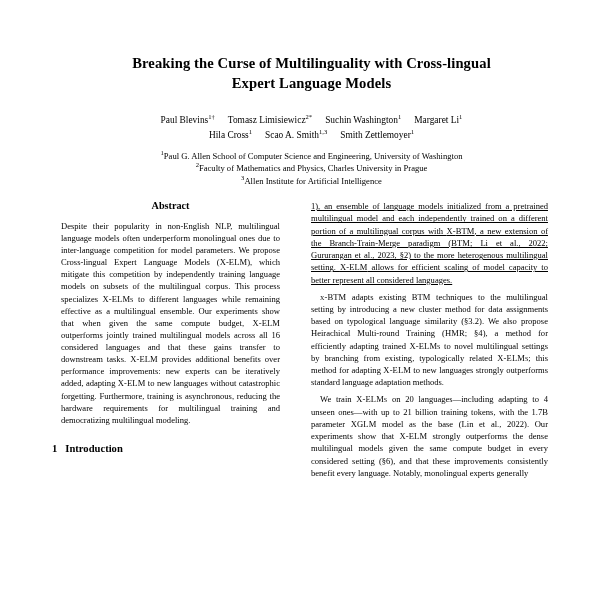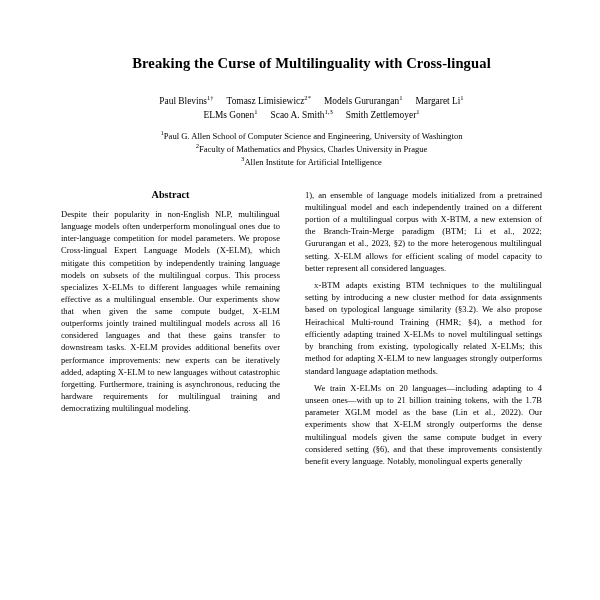--- a/index.html
+++ b/index.html
@@ -41,23 +41,23 @@
   .author + .author { margin-left: 13px; }
   sup { font-size: 6.6px; vertical-align: super; line-height: 0; }
   .affils {
     margin-top: 7px;
     text-align: center;
     font-size: 8.6px;
     line-height: 1.5;
   }
   .affil-line { display: block; }
   .columns {
-    margin-top: 20px;
+    margin-top: 12px;
     display: flex;
-    gap: 16px;
+    gap: 22px;
   }
   .col {
     width: 237px;
     flex: 0 0 237px;
   }
   .section-head {
     text-align: center;
     font-size: 10.2px;
     font-weight: bold;
     margin: 0 0 7px 0;
@@ -83,52 +83,56 @@
     text-justify: inter-word;
     hyphens: auto;
     margin: 0;
   }
   .body-text + .body-text { margin-top: 5px; text-indent: 9px; }
   .sc {
     font-variant: small-caps;
     font-size: 8.55px;
     letter-spacing: 0.1px;
   }
-  .col-right .body-text:first-child { margin-top: 0; }
+  .col-right .body-text:first-child { margin-top: 0; text-decoration: underline; }
 </style>
 </head>
 <body>
 
 <div class="page">
 
   <div class="title">
     <span class="title-line">Breaking the Curse of Multilinguality with Cross-lingual</span>
+    <span class="title-line">Expert Language Models</span>
   </div>
 
   <div class="authors">
     <span class="author-row">
-      <span class="author"><span>Paul Blevins</span><sup>1†</sup></span><span class="author"><span>Tomasz Limisiewicz</span><sup>2*</sup></span><span class="author"><span>Models Gururangan</span><sup>1</sup></span><span class="author"><span>Margaret Li</span><sup>1</sup></span>
+      <span class="author"><span>Paul Blevins</span><sup>1†</sup></span><span class="author"><span>Tomasz Limisiewicz</span><sup>2*</sup></span><span class="author"><span>Suchin Washington</span><sup>1</sup></span><span class="author"><span>Margaret Li</span><sup>1</sup></span>
     </span>
     <span class="author-row">
-      <span class="author"><span>ELMs Gonen</span><sup>1</sup></span><span class="author"><span>Scao A. Smith</span><sup>1,3</sup></span><span class="author"><span>Smith Zettlemoyer</span><sup>1</sup></span>
+      <span class="author"><span>Hila Cross</span><sup>1</sup></span><span class="author"><span>Scao A. Smith</span><sup>1,3</sup></span><span class="author"><span>Smith Zettlemoyer</span><sup>1</sup></span>
     </span>
   </div>
 
   <div class="affils">
     <span class="affil-line"><sup>1</sup><span>Paul G. Allen School of Computer Science and Engineering, University of Washington</span></span>
     <span class="affil-line"><sup>2</sup><span>Faculty of Mathematics and Physics, Charles University in Prague</span></span>
     <span class="affil-line"><sup>3</sup><span>Allen Institute for Artificial Intelligence</span></span>
   </div>
 
   <div class="columns">
 
     <div class="col col-left">
       <div class="section-head">Abstract</div>
       <p class="abstract-body">Despite their popularity in non-English NLP, multilingual language models often underperform monolingual ones due to inter-language competition for model parameters. We propose Cross-lingual Expert Language Models (<span class="sc">X-ELM</span>), which mitigate this competition by independently training language models on subsets of the multilingual corpus. This process specializes <span class="sc">X-ELMs</span> to different languages while remaining effective as a multilingual ensemble. Our experiments show that when given the same compute budget, <span class="sc">X-ELM</span> outperforms jointly trained multilingual models across all 16 considered languages and that these gains transfer to downstream tasks. <span class="sc">X-ELM</span> provides additional benefits over performance improvements: new experts can be iteratively added, adapting <span class="sc">X-ELM</span> to new languages without catastrophic forgetting. Furthermore, training is asynchronous, reducing the hardware requirements for multilingual training and democratizing multilingual modeling.</p>
 
+      <div class="sec-num-head">
+        <span class="num">1</span><span>Introduction</span>
+      </div>
     </div>
 
     <div class="col col-right">
       <p class="body-text">1), an ensemble of language models initialized from a pretrained multilingual model and each independently trained on a different portion of a multilingual corpus with <span class="sc">X-<span class="sc">BTM</span></span>, a new extension of the Branch-Train-Merge paradigm (<span class="sc">BTM</span>; Li et al., 2022; Gururangan et al., 2023, §2) to the more heterogenous multilingual setting. <span class="sc">X-ELM</span> allows for efficient scaling of model capacity to better represent all considered languages.</p>
       <p class="body-text"><span class="sc">x-<span class="sc">BTM</span></span> adapts existing <span class="sc">BTM</span> techniques to the multilingual setting by introducing a new cluster method for data assignments based on typological language similarity (§3.2). We also propose Heirachical Multi-round Training (<span class="sc">HMR</span>; §4), a method for efficiently adapting trained <span class="sc">X-ELMs</span> to novel multilingual settings by branching from existing, typologically related <span class="sc">X-ELMs</span>; this method for adapting <span class="sc">X-ELM</span> to new languages strongly outperforms standard language adaptation methods.</p>
       <p class="body-text">We train <span class="sc">X-ELMs</span> on 20 languages—including adapting to 4 unseen ones—with up to 21 billion training tokens, with the 1.7B parameter <span class="sc">XGLM</span> model as the base (Lin et al., 2022). Our experiments show that <span class="sc">X-ELM</span> strongly outperforms the dense multilingual models given the same compute budget in every considered setting (§6), and that these improvements consistently benefit every language. Notably, monolingual experts generally</p>
     </div>
 
   </div>
 </div>

